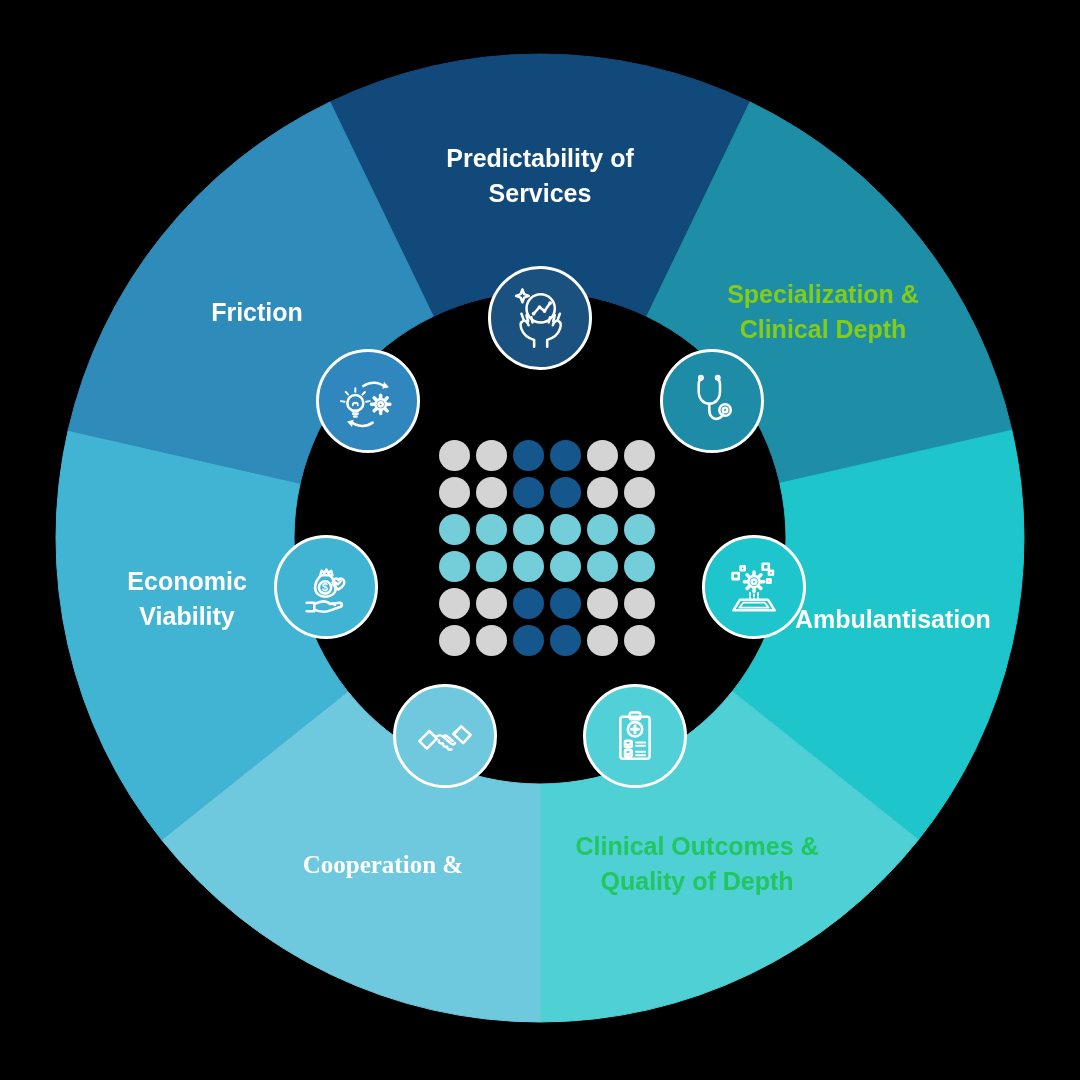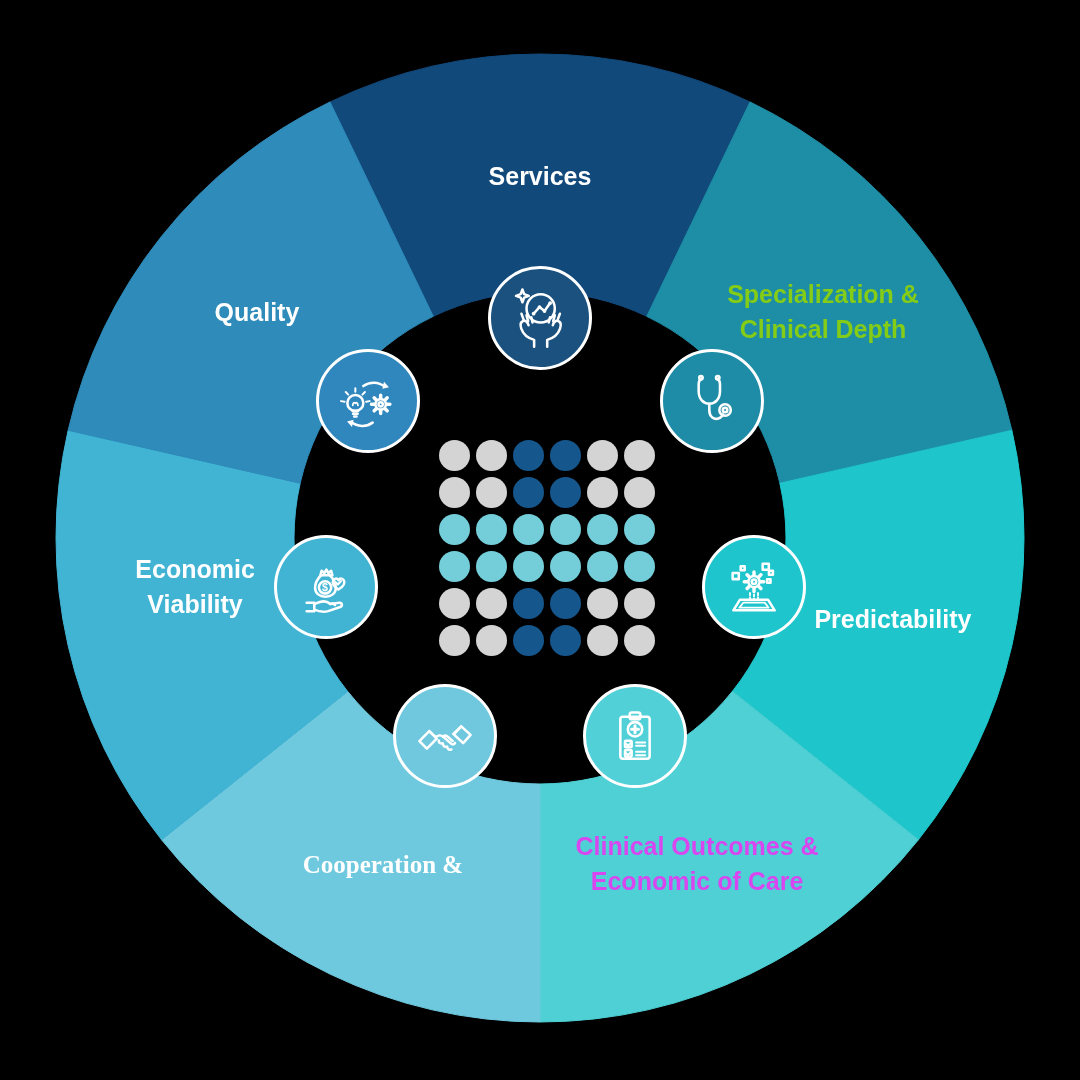--- a/index.html
+++ b/index.html
@@ -122,42 +122,43 @@
           <circle cx="33.5" cy="26.5" r="1.6"></circle>
     <path d="M20.5,12.8 C25.5,9.2 32,9.6 36.5,13.2"></path>
     <path d="M34.8,14.9 L39.7,13.7 L36,9.5 Z" fill="#ffffff" stroke="none"></path>
     <path d="M27.5,40.2 C22.5,43.8 16,43.4 11.5,39.8"></path>
     <path d="M13.2,38.1 L8.3,39.3 L12,43.5 Z" fill="#ffffff" stroke="none"></path>
         </svg>
       </div>
     </div>
   <div id="labels">
       <div class="seg-label" style="left: 540.002px; top: 176px; color: rgb(255, 255, 255);">
+        <div>Predictability of</div>
         <div>Services</div>
       </div>
       <div class="seg-label" style="left: 823.024px; top: 312.298px; color: #84cc16;">
         <div>Specialization &amp;</div>
         <div>Clinical Depth</div>
       </div>
       <div class="seg-label" style="left: 892.924px; top: 618.554px; color: rgb(255, 255, 255);">
-        <div>Predictability</div>
+        <div>Ambulantisation</div>
       </div>
-      <div class="seg-label" style="left: 697.064px; top: 864.152px; color: #d946ef;">
+      <div class="seg-label" style="left: 697.064px; top: 864.152px; color: #22c55e;">
         <div>Clinical Outcomes &amp;</div>
-        <div>Economic of Care</div>
+        <div>Quality of Depth</div>
       </div>
       <div class="seg-label" style="left: 382.932px; top: 864.15px; color: rgb(255, 255, 255); font-family: Liberation Serif, serif;">
         <div>Cooperation &amp;</div>
       </div>
-      <div class="seg-label" style="left: 187.076px; top: 587px; color: rgb(255, 255, 255); margin-left: 8px;">
+      <div class="seg-label" style="left: 187.076px; top: 599px; color: rgb(255, 255, 255);">
         <div>Economic</div>
         <div>Viability</div>
       </div>
       <div class="seg-label" style="left: 256.978px; top: 312.295px; color: rgb(255, 255, 255);">
-        <div>Quality</div>
+        <div>Friction</div>
       </div>
     </div>
   <div id="dots" style="left: 547px; top: 548px; grid-template-columns: repeat(6, 31px); gap: 6px;">
       <div class="dot" style="height: 31px; width: 31px; background: rgb(212, 212, 212);"></div>
       <div class="dot" style="height: 31px; width: 31px; background: rgb(212, 212, 212);"></div>
       <div class="dot" style="height: 31px; width: 31px; background: rgb(21, 86, 141);"></div>
       <div class="dot" style="height: 31px; width: 31px; background: rgb(21, 86, 141);"></div>
       <div class="dot" style="height: 31px; width: 31px; background: rgb(212, 212, 212);"></div>
       <div class="dot" style="height: 31px; width: 31px; background: rgb(212, 212, 212);"></div>
       <div class="dot" style="height: 31px; width: 31px; background: rgb(212, 212, 212);"></div>

